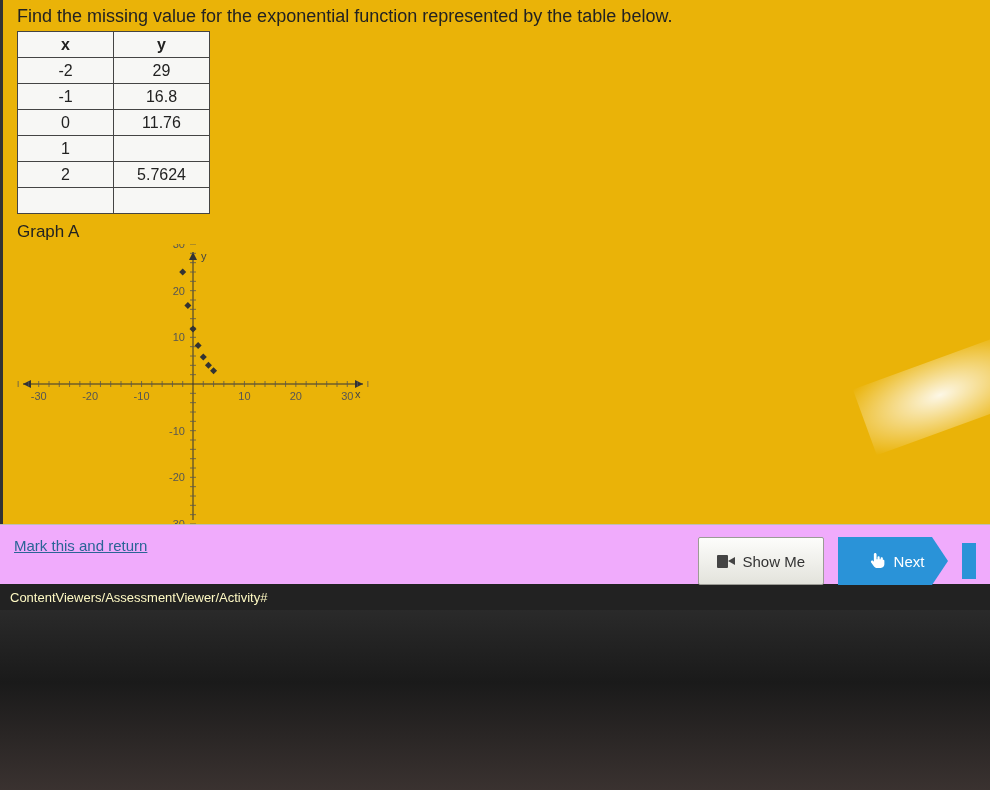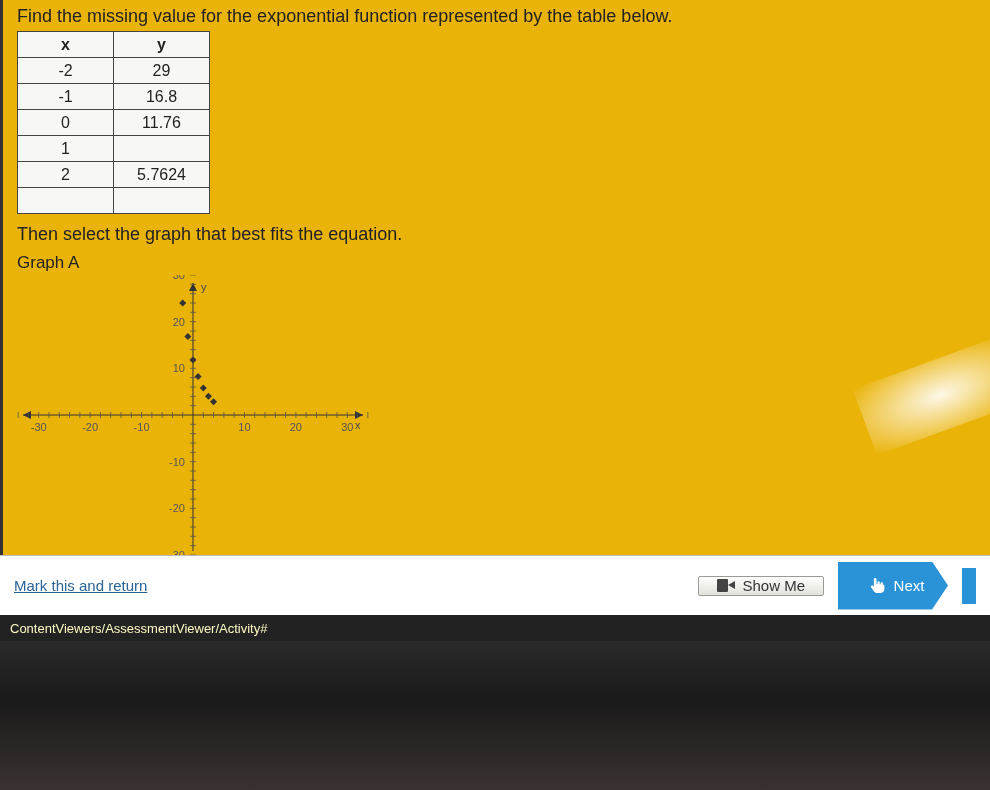--- a/index.html
+++ b/index.html
@@ -42,40 +42,39 @@
   .chart-wrap {
     position: relative;
     width: 360px;
     height: 280px;
     margin-top: 2px;
     margin-left: -4px;
   }
   
   .bottom-bar {
     height: 60px;
-    background: #ffffff;
+    background: #f0abfc;
     border-top: 1px solid #c0bdb6;
     display: flex;
-    align-items: center;
-    padding: 0 14px;
+    padding: 12px 14px;
     gap: 18px;
     position: relative;
   }
   
   .mark-link {
     color: #2a6496;
     text-decoration: underline;
     font-size: 15px;
     cursor: pointer;
   }
   
   .btn-grp { position: absolute; right: 14px; display: flex; gap: 14px; align-items: center; }
   
   .btn {
-    height: 20px;
+    height: 48px;
     border: 1px solid #9b9b95;
     background: linear-gradient(#fdfdfb, #e3e3dc);
     display: flex; align-items: center; justify-content: center;
     font-size: 15px; color: #333; cursor: pointer;
     border-radius: 2px;
     padding: 0 18px;
     gap: 7px;
   }
   .btn .vid-icn { width: 18px; height: 13px; position: relative; }
   .btn .vid-icn::before {
@@ -169,21 +168,20 @@
           <td>2</td>
           <td>5.7624</td>
         </tr>
       <tr>
           <td></td>
           <td></td>
         </tr>
     </tbody>
   </table>
 
-  <div class="subtext">Then select the graph that best fits the equation.</div>
   <div class="graph-label">Graph A</div>
 
   <div class="chart-wrap">
     <svg id="chart-svg" width="360" height="280" viewBox="0 0 360 280">
         <line x1="10" y1="140" x2="350" y2="140" stroke="#333" stroke-width="1"></line>
         <line x1="180" y1="8" x2="180" y2="276" stroke="#333" stroke-width="1"></line>
         <polygon points="350,140 342,136 342,144" fill="#333"></polygon>
         <polygon points="10,140 18,136 18,144" fill="#333"></polygon>
         <polygon points="180,8 176,16 184,16" fill="#333"></polygon>
         <text x="188" y="16" font-size="11" fill="#444">y</text>

